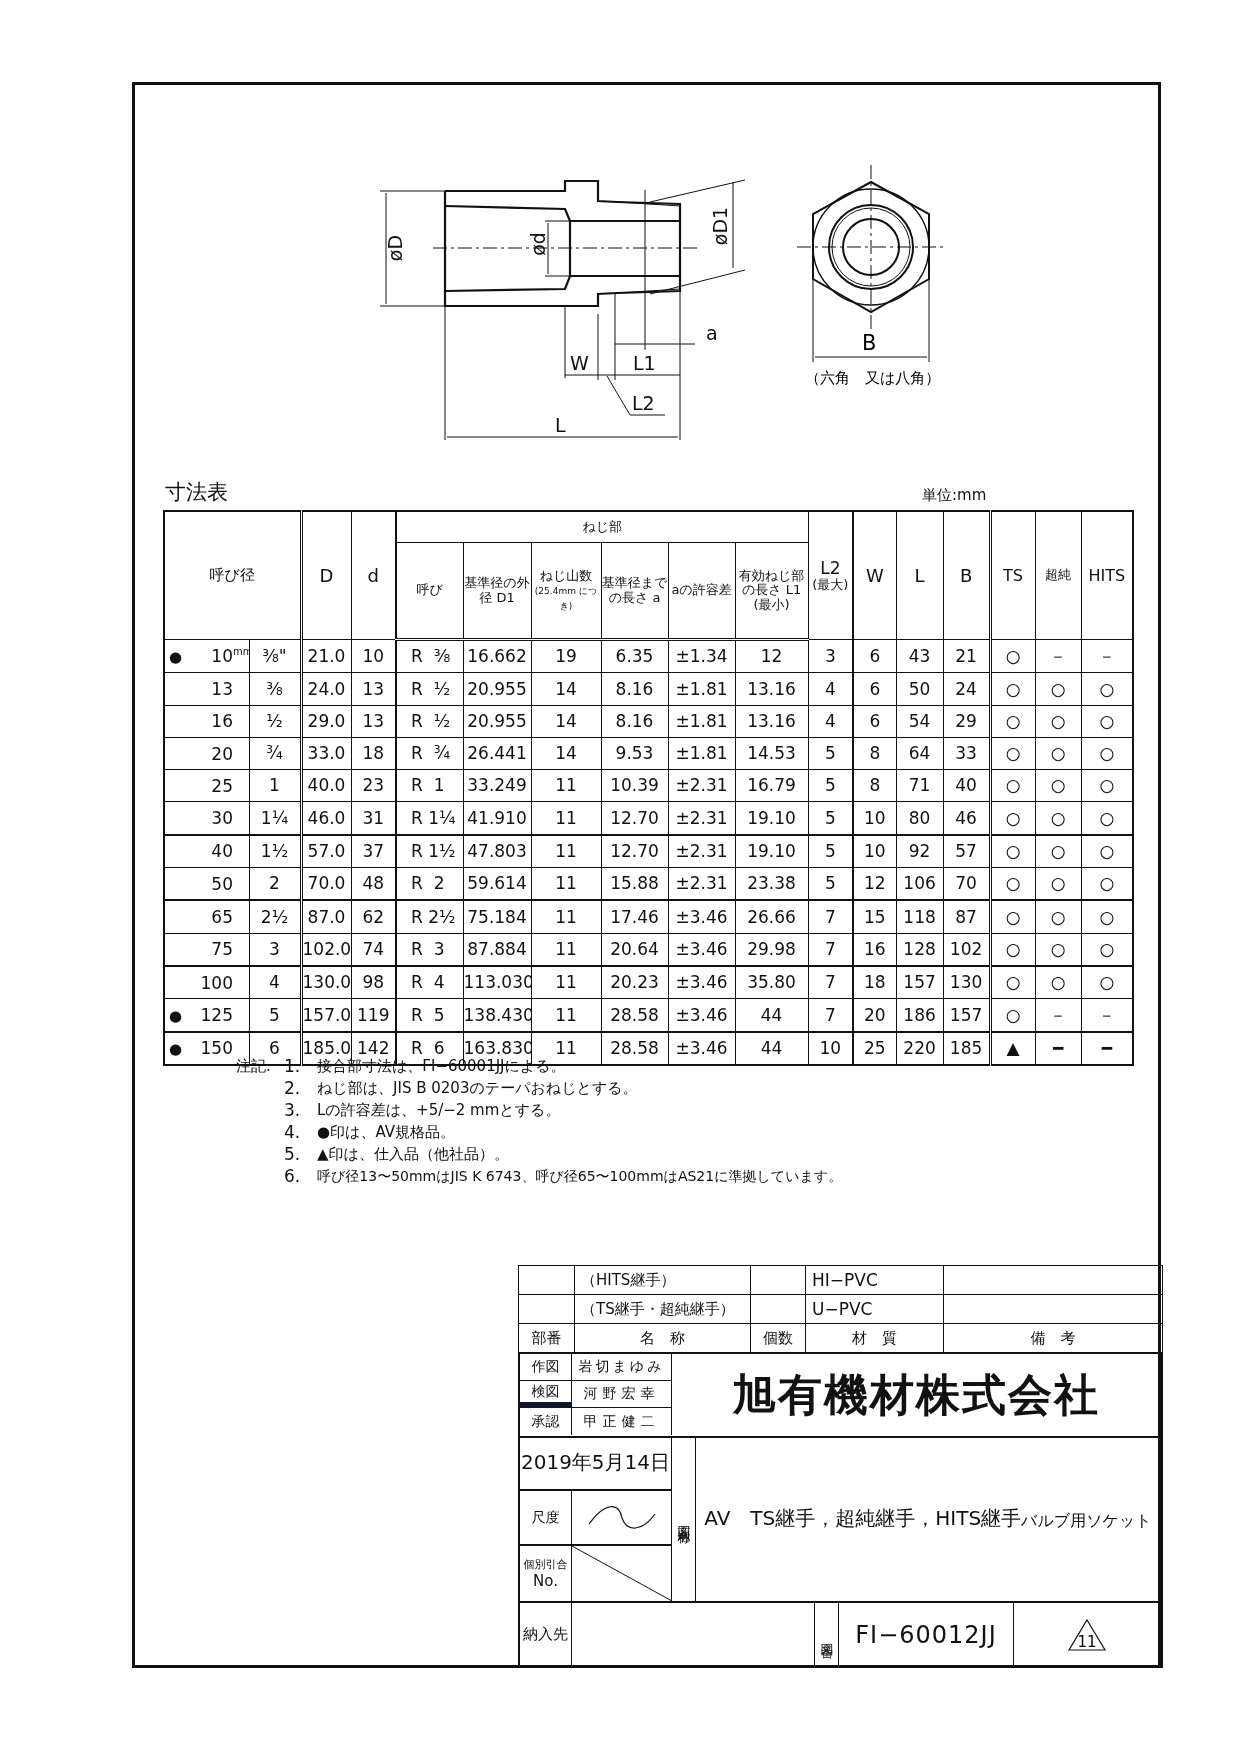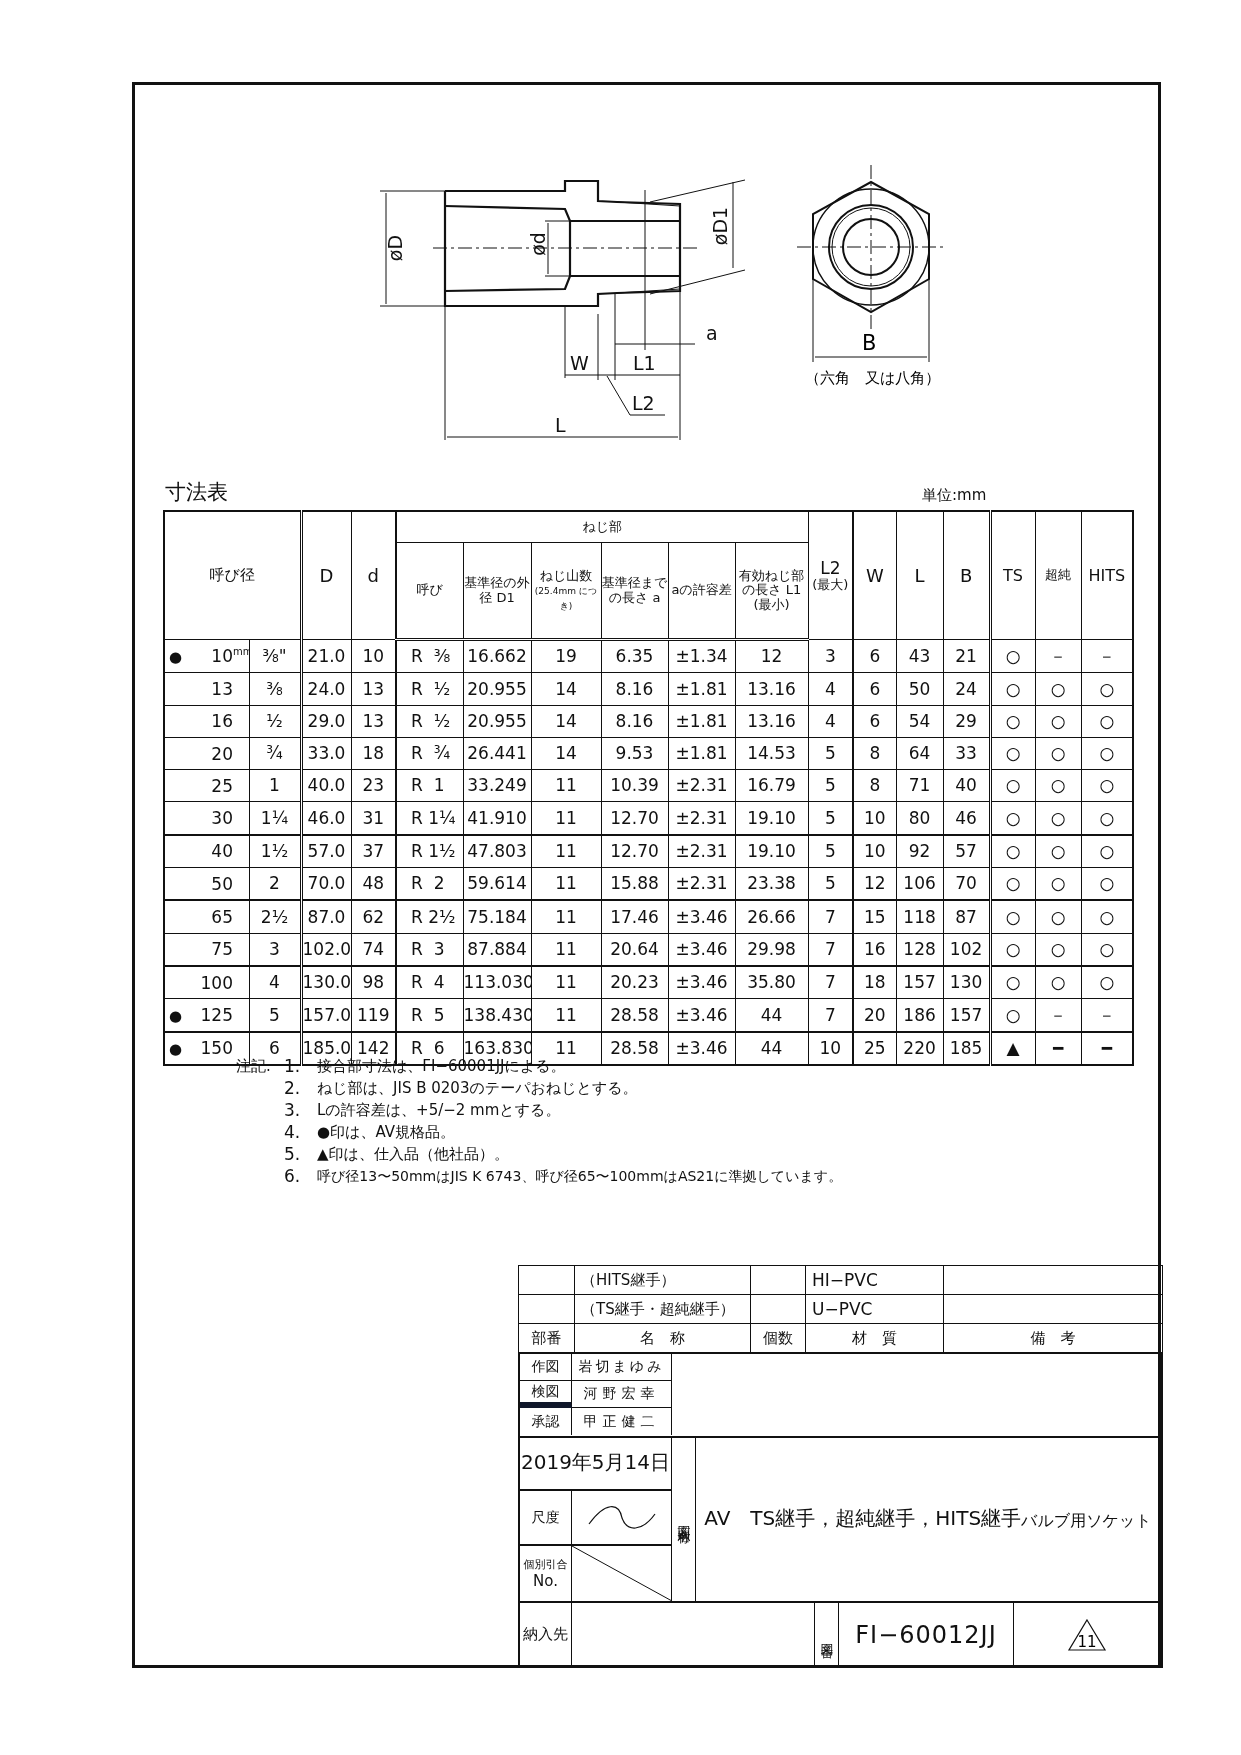--- a/index.html
+++ b/index.html
@@ -467,20 +467,21 @@
   </table>
 
 <div class="tb2">
 
   <div class="cell" style="left:0;top:0;width:52px;height:27px;border-right:1px solid #111;border-bottom:1px solid #111;">作図</div>
   <div class="cell" style="left:52px;top:0;width:100px;height:27px;border-right:1px solid #111;border-bottom:1px solid #111;letter-spacing:3px">岩切まゆみ</div>
   <div class="cell" style="left:0;top:27px;width:52px;height:27px;border-right:1px solid #111;border-bottom:6px solid #0f172a;">検図</div>
   <div class="cell" style="left:52px;top:27px;width:100px;height:27px;border-right:1px solid #111;border-bottom:1px solid #111;letter-spacing:5px">河野宏幸</div>
   <div class="cell" style="left:0;top:54px;width:52px;height:27px;border-right:1px solid #111;">承認</div>
   <div class="cell" style="left:52px;top:54px;width:100px;height:27px;border-right:1px solid #111;letter-spacing:5px">甲正健二</div>
+  <div class="cell company" style="left:152px;top:0;width:488px;height:82px;">旭有機材株式会社</div>
   <div class="abs" style="left:0;top:82px;width:640px;border-top:2px solid #111;"></div>
 
   <div class="cell" style="left:0;top:82px;width:152px;height:55px;border-right:1px solid #111;border-bottom:2px solid #111;font-size:20px">2019年5月14日</div>
   <div class="cell" style="left:0;top:137px;width:52px;height:55px;border-right:1px solid #111;border-bottom:2px solid #111;">尺度</div>
   <div class="cell" style="left:52px;top:137px;width:100px;height:55px;border-right:1px solid #111;border-bottom:2px solid #111;">
     <svg width="70" height="24" style="position:static">
         <path d="M2,18 C18,-4 32,-4 35,12 C40,26 55,26 68,8" fill="none" stroke="#111" stroke-width="1.2"></path>
       </svg>
   </div>
   <div class="cell" style="left:0;top:192px;width:52px;height:55px;border-right:1px solid #111;flex-direction:column;font-size:11px">

